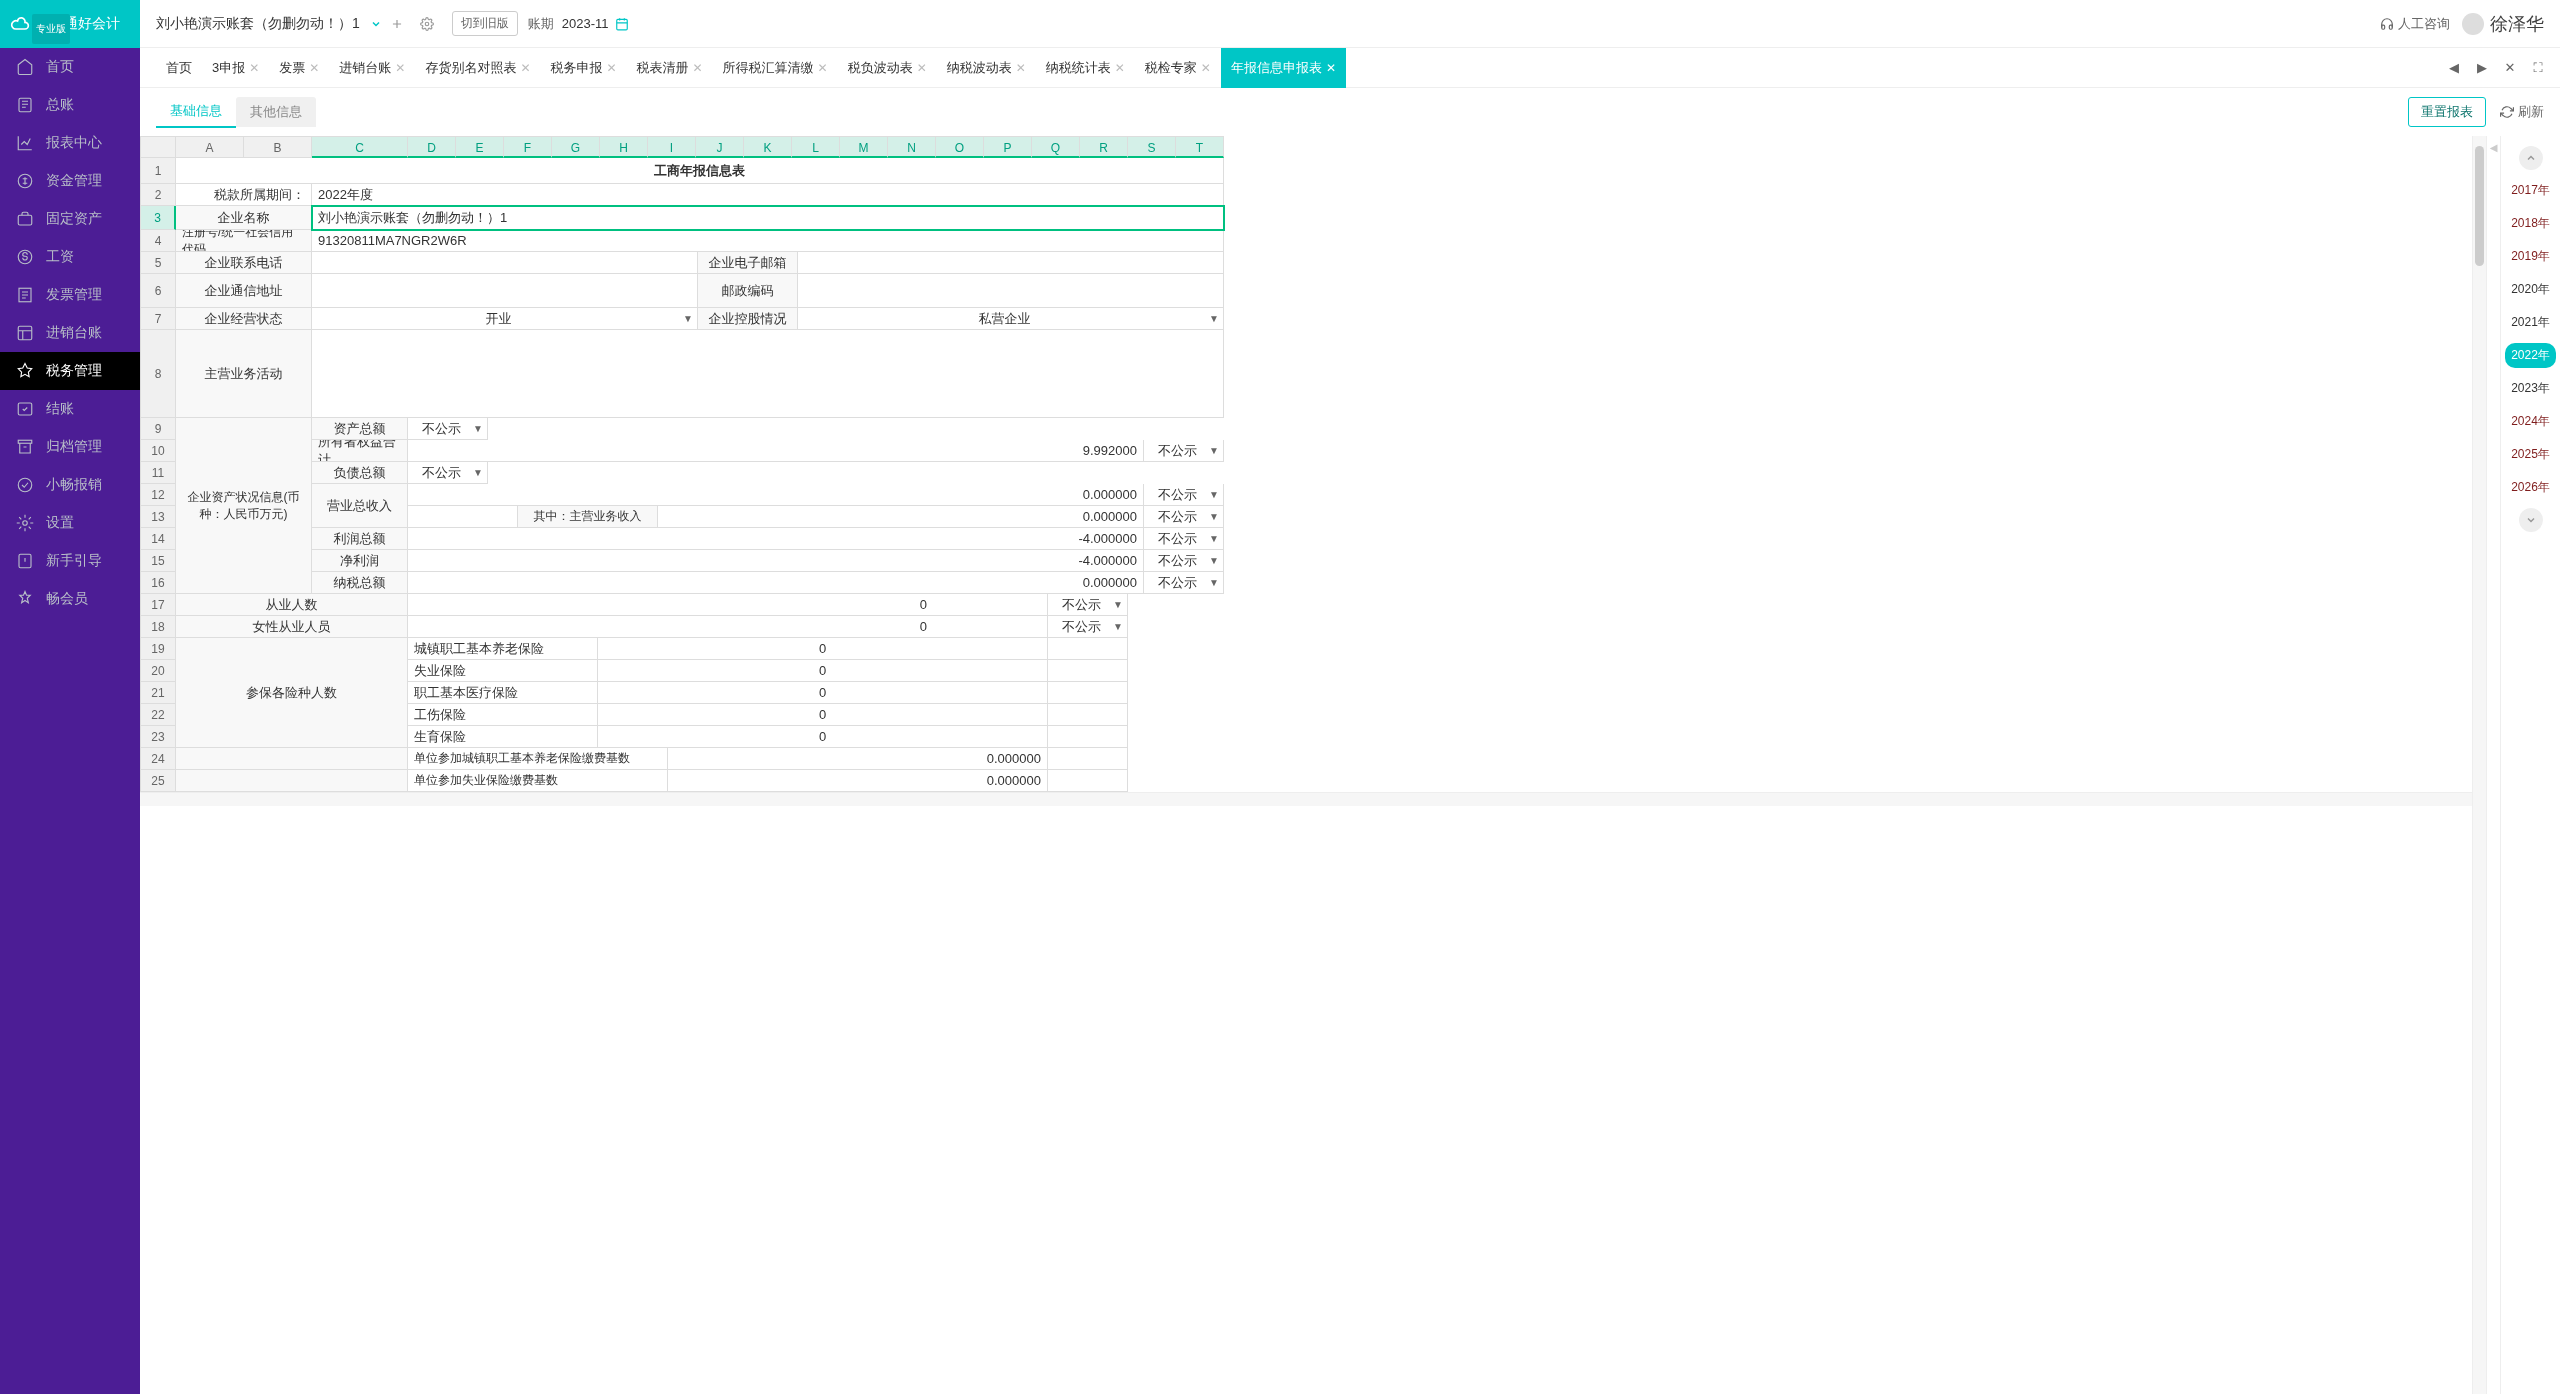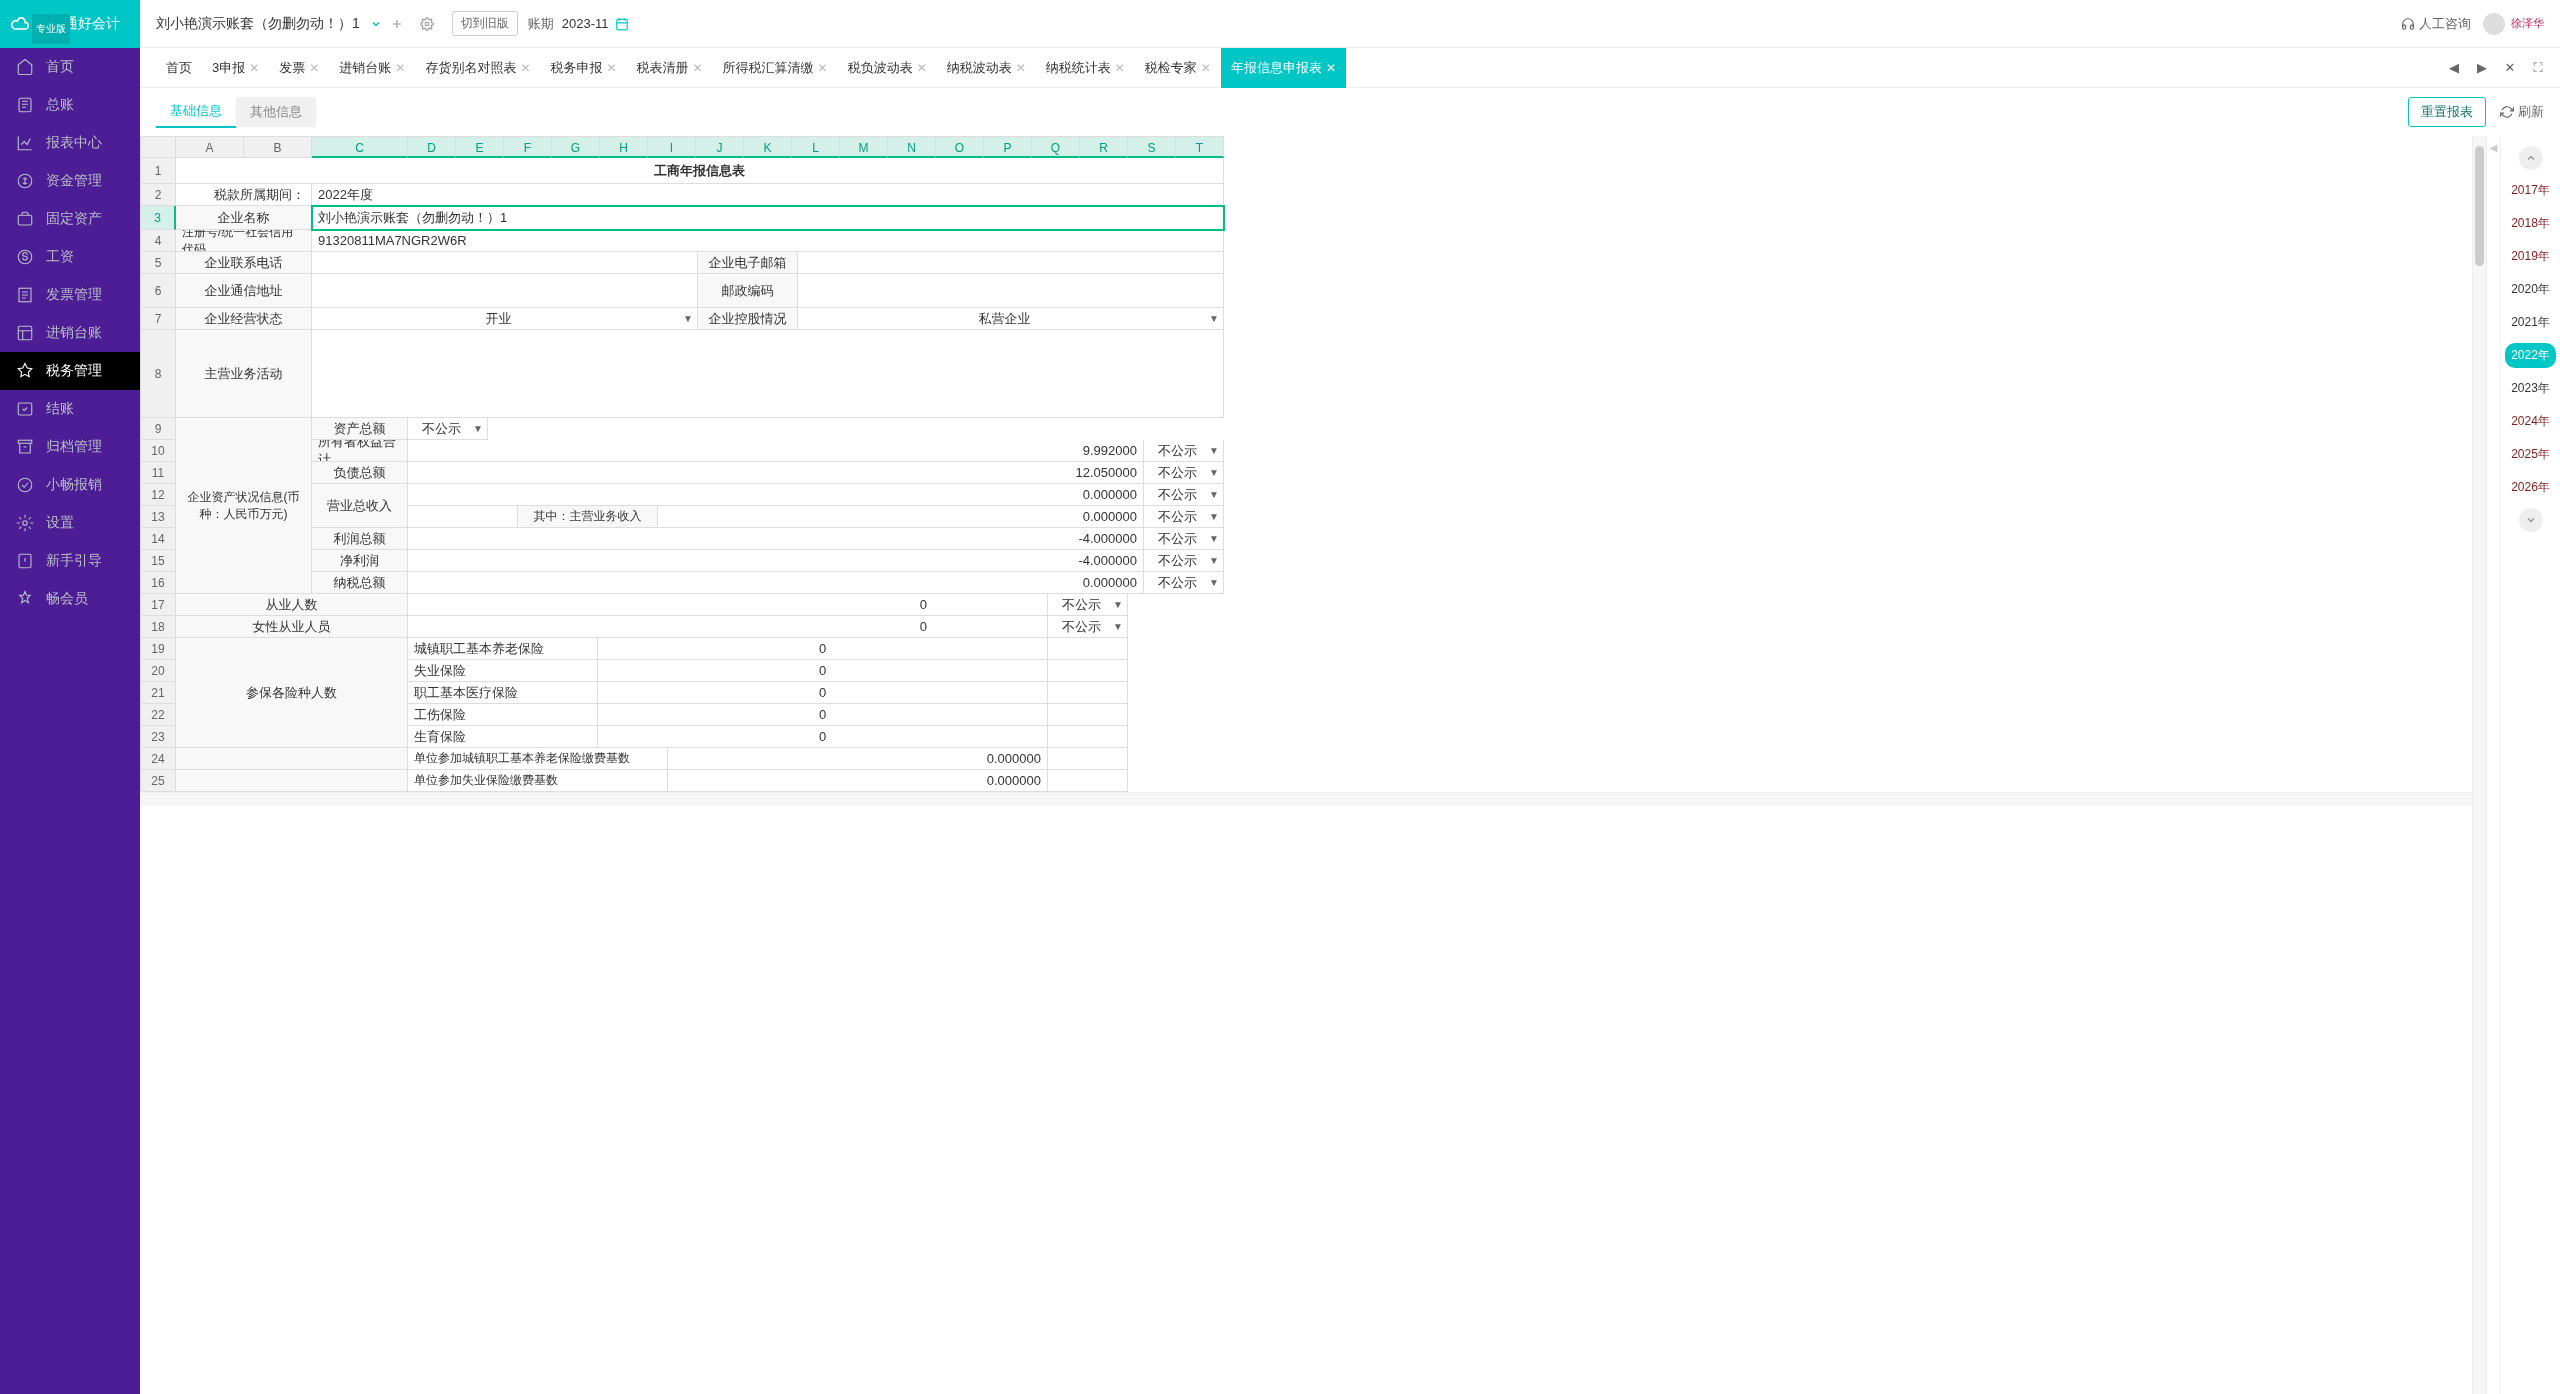--- a/index.html
+++ b/index.html
@@ -20,21 +20,21 @@
 .topbar { height: 48px; display: flex; align-items: center; padding: 0 16px; border-bottom: 1px solid #eee; }
 .account-sel { display: flex; align-items: center; color: #333; font-size: 14px; }
 .account-sel .chev { color: #00c6c6; margin-left: 10px; }
 .tb-icon { margin: 0 8px; color: #999; cursor: pointer; }
 .old-ver { border: 1px solid #ccc; padding: 3px 8px; border-radius: 3px; font-size: 12px; color: #666; margin: 0 10px; cursor: pointer; }
 .period-label { color: #666; font-size: 13px; margin-right: 8px; }
 .period-val { color: #333; font-size: 13px; }
 .cal-icon { color: #00c6c6; margin-left: 6px; }
 .topbar-right { margin-left: auto; display: flex; align-items: center; gap: 12px; }
 .consult { display: flex; align-items: center; color: #666; font-size: 13px; cursor: pointer; }
-.user { display: flex; align-items: center; color: #be185d; font-size: 11px; cursor: pointer; }
+.user { display: flex; align-items: center; color: #404040; font-size: 18px; cursor: pointer; }
 .avatar { width: 22px; height: 22px; background: #ddd; border-radius: 50%; margin-right: 6px; }
 
 
 .tabsbar { height: 40px; display: flex; align-items: center; border-bottom: 1px solid #eee; padding-left: 16px; position: relative; }
 .tab { display: flex; align-items: center; padding: 0 10px; height: 40px; font-size: 13px; color: #333; cursor: pointer; white-space: nowrap; }
 .tab .close { margin-left: 4px; color: #bbb; font-size: 12px; }
 .tab.active { background: #00c6c6; color: #fff; }
 .tab.active .close { color: #fff; }
 .tabsbar-ctrl { margin-left: auto; display: flex; align-items: center; padding-right: 10px; gap: 4px; }
 .tabsbar-ctrl .ctrl { width: 24px; height: 24px; display: flex; align-items: center; justify-content: center; cursor: pointer; color: #666; }
@@ -447,21 +447,20 @@
                   <div class="cell header-cell" style="width:96px;height:22px;">资产总额</div>
                   <div class="cell has-dd" style="width:80px;height:22px;justify-content:center;">不公示<span class="dropdown-ind">▼</span></div>
                 </div>
                 <div class="row">
                   <div class="cell header-cell" style="width:96px;height:22px;">所有者权益合计</div>
                   <div class="cell right" style="width:736px;height:22px;">9.992000</div>
                   <div class="cell has-dd" style="width:80px;height:22px;justify-content:center;">不公示<span class="dropdown-ind">▼</span></div>
                 </div>
                 <div class="row">
                   <div class="cell header-cell" style="width:96px;height:22px;">负债总额</div>
-                  <div class="cell right" style="width:736px;height:22px;">12.050000</div>
                   <div class="cell has-dd" style="width:80px;height:22px;justify-content:center;">不公示<span class="dropdown-ind">▼</span></div>
                 </div>
                 <div style="display:flex">
                   <div class="cell header-cell" style="width:96px;height:44px;">营业总收入</div>
                   <div>
                     <div class="row">
                       <div class="cell right" style="width:736px;height:22px;">0.000000</div>
                       <div class="cell has-dd" style="width:80px;height:22px;justify-content:center;">不公示<span class="dropdown-ind">▼</span></div>
                     </div>
                     <div class="row">

